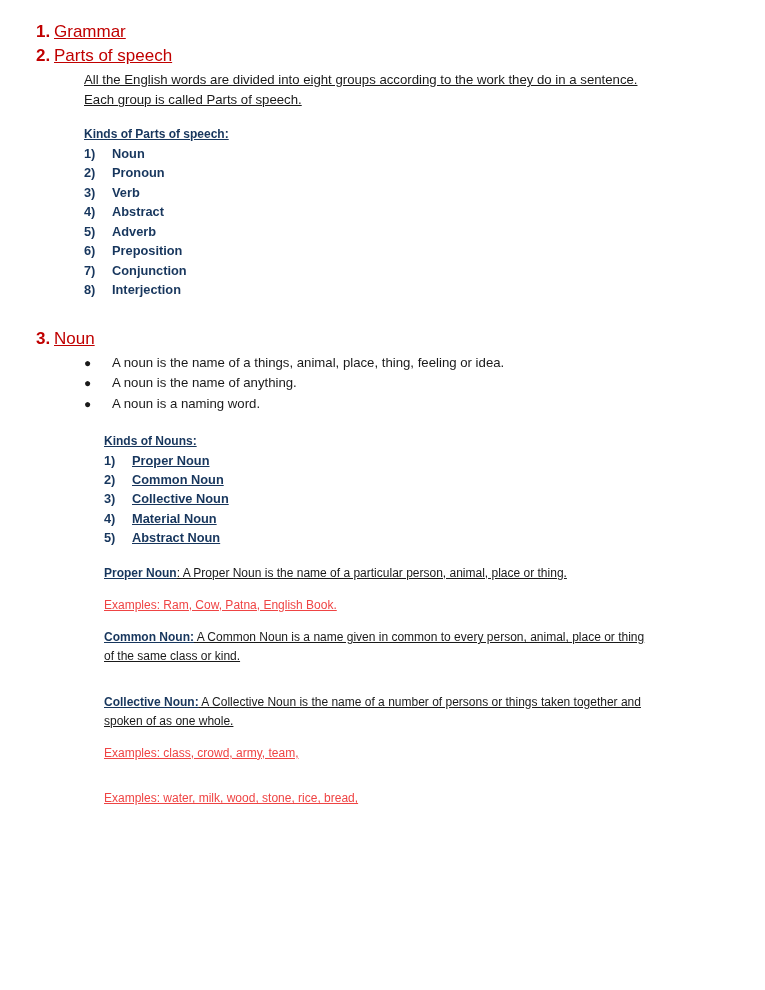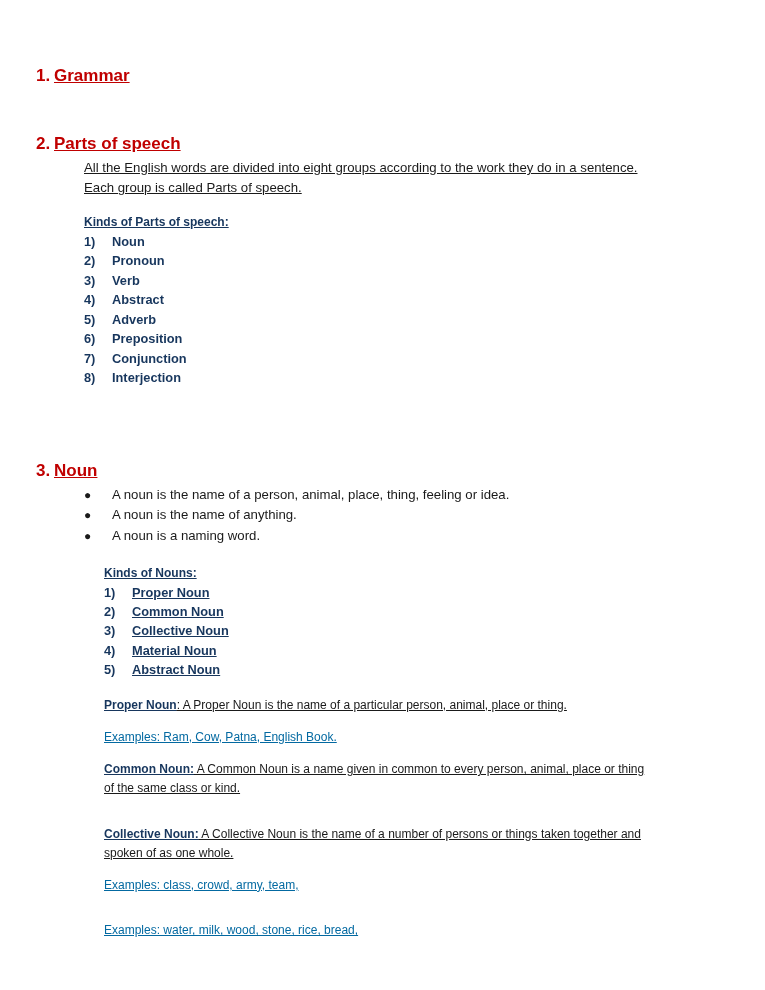--- a/index.html
+++ b/index.html
@@ -34,24 +34,23 @@
     font-weight: bold;
     font-size: 17px;
     width: 26px;
     flex: 0 0 26px;
     text-align: left;
     padding-left: 8px;
     box-sizing: border-box;
   }
   .main-heading .title {
     color: #C00000;
-    font-weight: bold;
+    font-weight: normal;
     font-size: 17px;
     text-decoration: underline;
-    margin-top: 44px;
   }
   .heading-gap-top { margin-top: 30px; }
 
   
   .para {
     font-size: 13.2px;
     line-height: 1.55;
     color: #1a1a1a;
     margin: 0 0 0 0;
     padding-left: 56px;
@@ -119,21 +118,21 @@
     line-height: 1.6;
     color: #1a1a1a;
     text-decoration: underline;
   }
   .def-block .term {
     font-weight: bold;
     color: #17365D;
     text-decoration: underline;
   }
   .def-block.examples {
-    color: #0369a1;
+    color: #ef4444;
   }
   .blk-gap { height: 13px; }
 
   
   .indent-76 { padding-left: 76px; }
   .blue-list.indent-76 { padding-left: 76px; }
 </style>
 </head>
 <body>
 
@@ -191,21 +190,21 @@
   </ul>
 
   <div class="main-heading heading-gap-top">
     <span class="num">3.</span>
     <span class="title">Noun</span>
   </div>
 
   <ul class="bullet-list">
     <li>
       <span class="dot">●</span>
-      <span>A noun is the name of a person, animal, place, thing, feeling or idea.</span>
+      <span>A noun is the name of a things, animal, place, thing, feeling or idea.</span>
     </li>
     <li>
       <span class="dot">●</span>
       <span>A noun is the name of anything.</span>
     </li>
     <li>
       <span class="dot">●</span>
       <span>A noun is a naming word.</span>
     </li>
   </ul>

